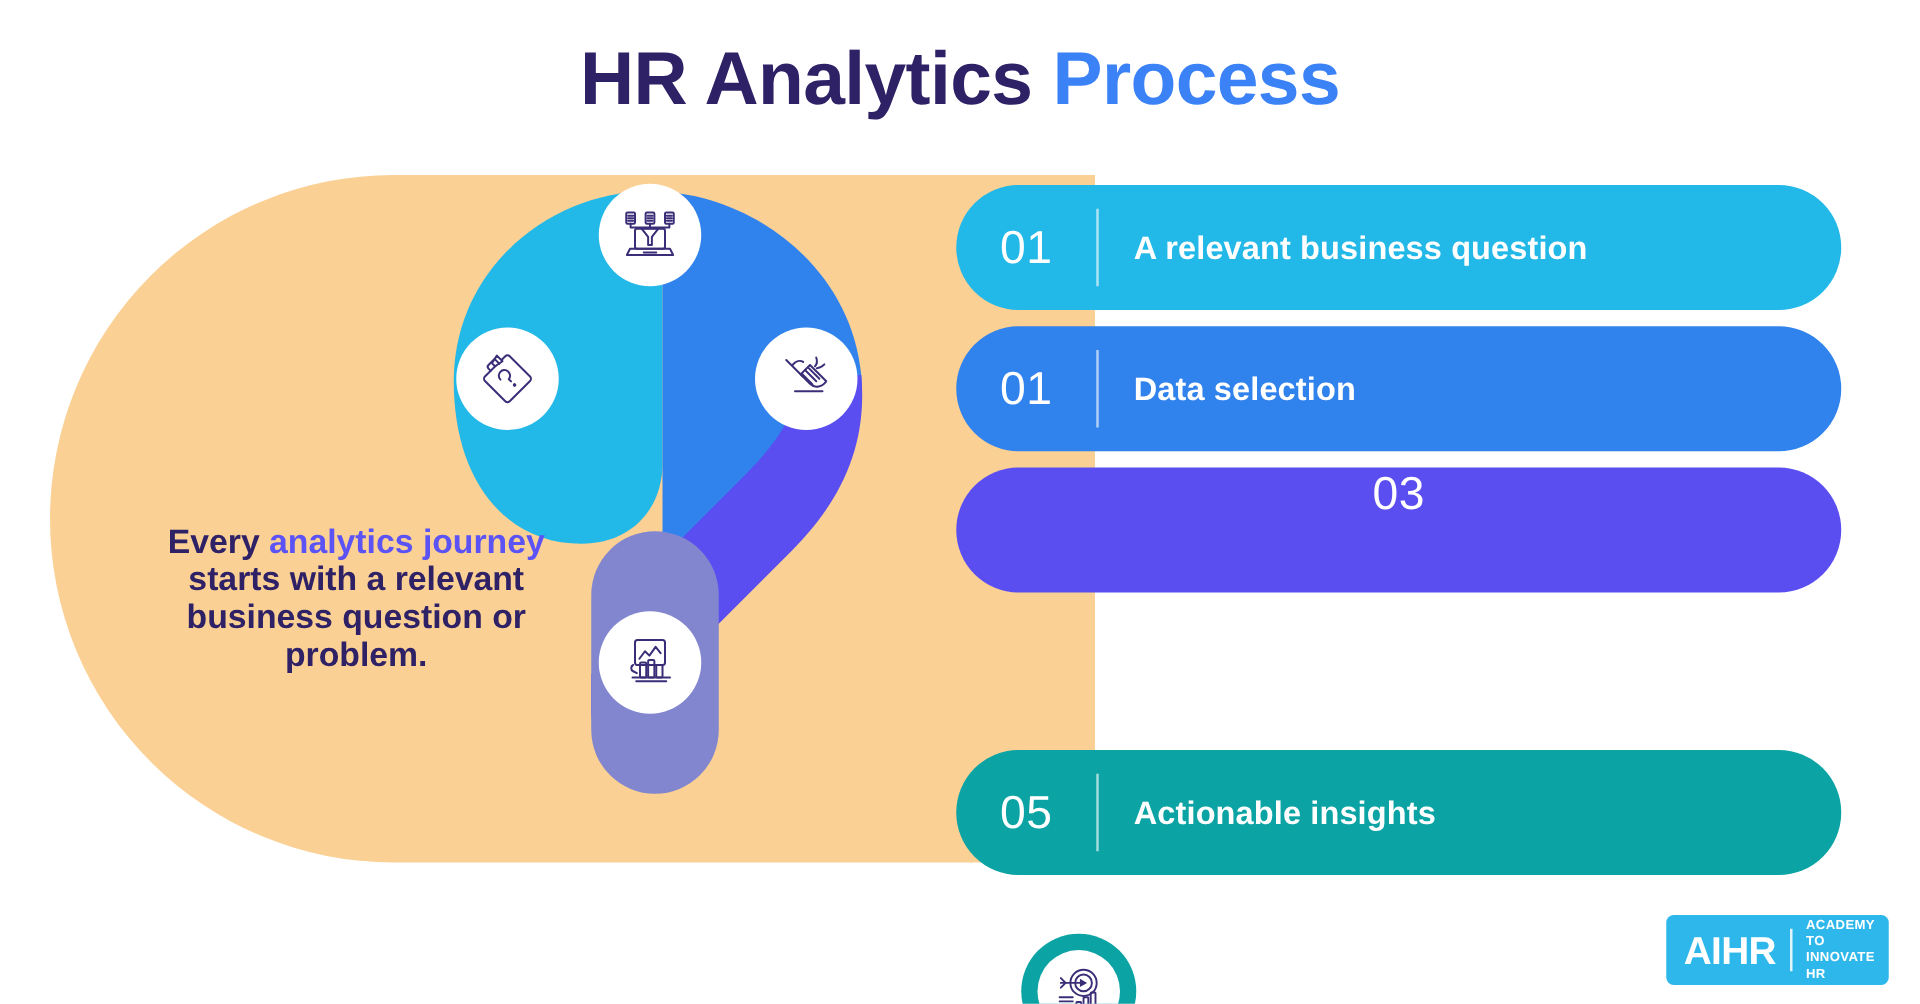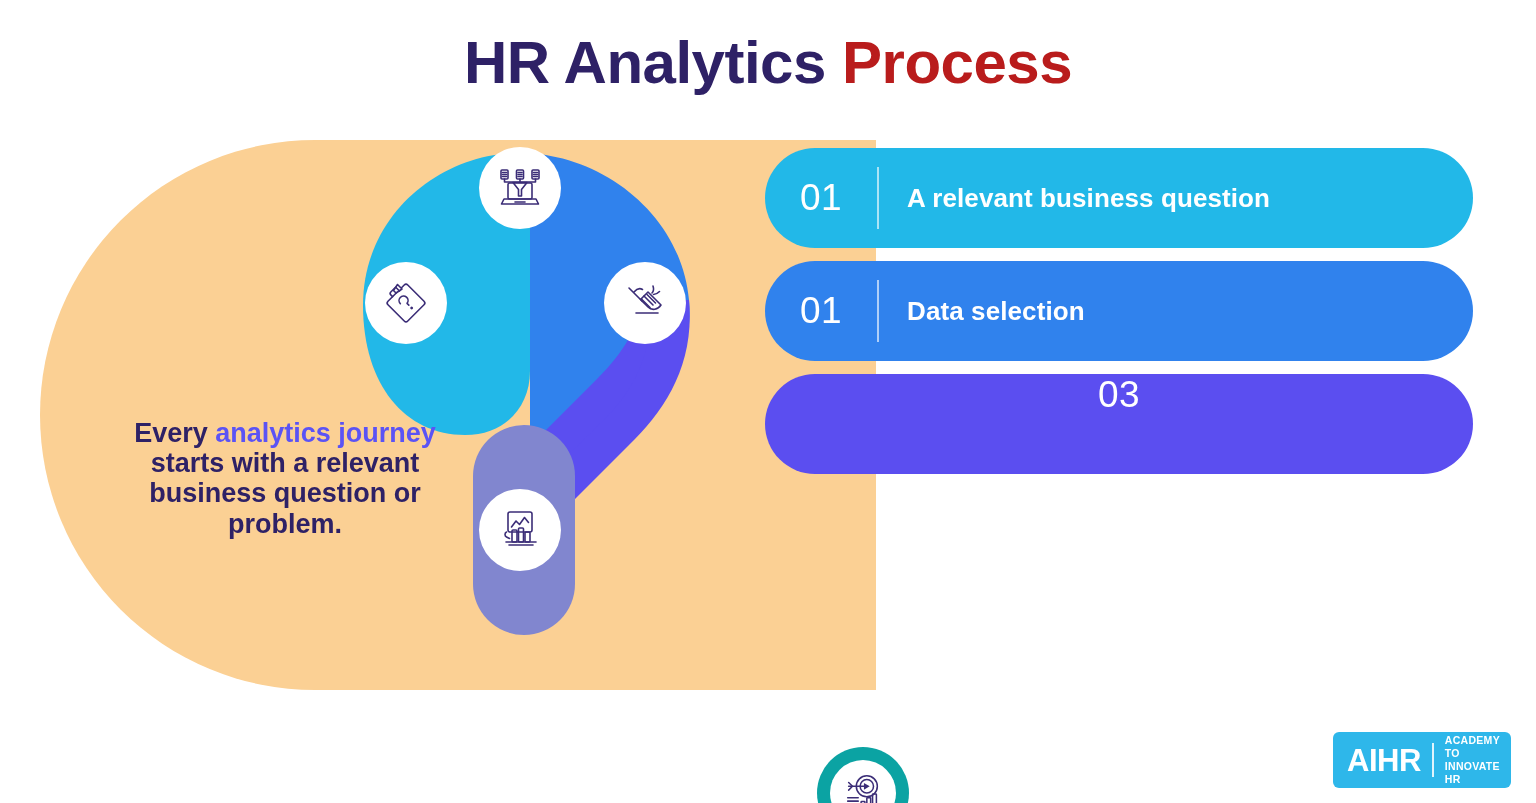--- a/index.html
+++ b/index.html
@@ -21,21 +21,21 @@
     left:0; top:30px;
     width:1536px;
     text-align:center;
     font-size:60px;
     font-weight:bold;
     letter-spacing:-0.5px;
     line-height:1.1;
     white-space:nowrap;
   }
   .title .t-dark{ color:#2e2166; }
-  .title .t-accent{ color:#b91c1c; }
+  .title .t-accent{ color:#3b82f6; }
 
   
   .panel{
     position:absolute;
     left:40px; top:140px;
     width:836px; height:550px;
     background:#fbd094;
     border-radius:275px 0 0 275px;
   }
 
@@ -312,20 +312,25 @@
       <div class="step-div"></div>
       <div class="step-label">Data selection</div>
     </div>
 
     <div class="step" style="top: 226px; background: rgb(91, 78, 240); flex-direction: column;">
       <div class="step-num">03</div>
       <div class="step-div"></div>
     </div>
 
 
+    <div class="step" style="top: 452px; background: rgb(11, 163, 163);">
+      <div class="step-num">05</div>
+      <div class="step-div"></div>
+      <div class="step-label">Actionable insights</div>
+    </div>
 
   </div>
 
   <div class="logo" style="background: rgb(46, 183, 234);">
     <div class="logo-word">AIHR</div>
     <div class="logo-rule"></div>
     <div class="logo-tag">
       <div>ACADEMY TO</div>
       <div>INNOVATE HR</div>
     </div>

